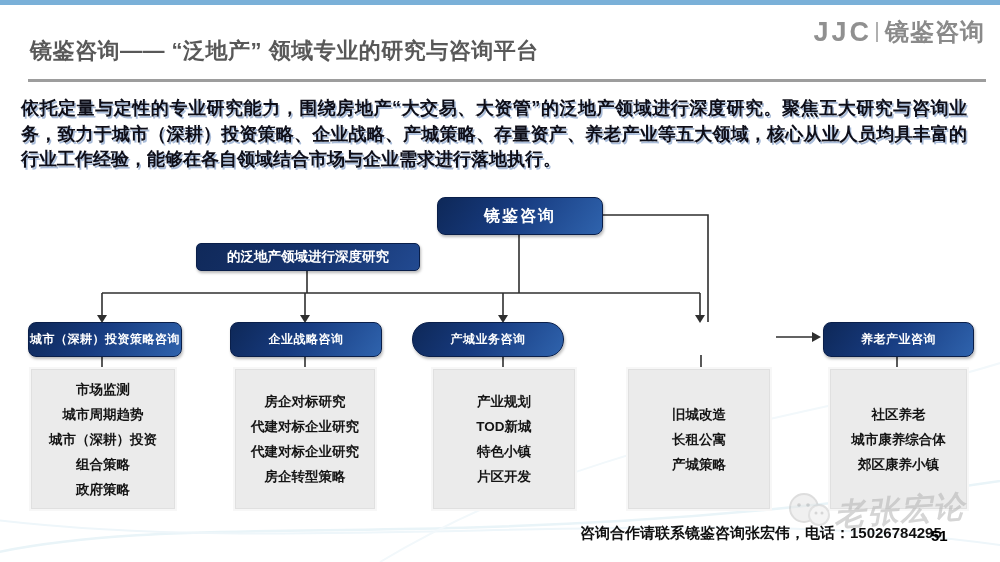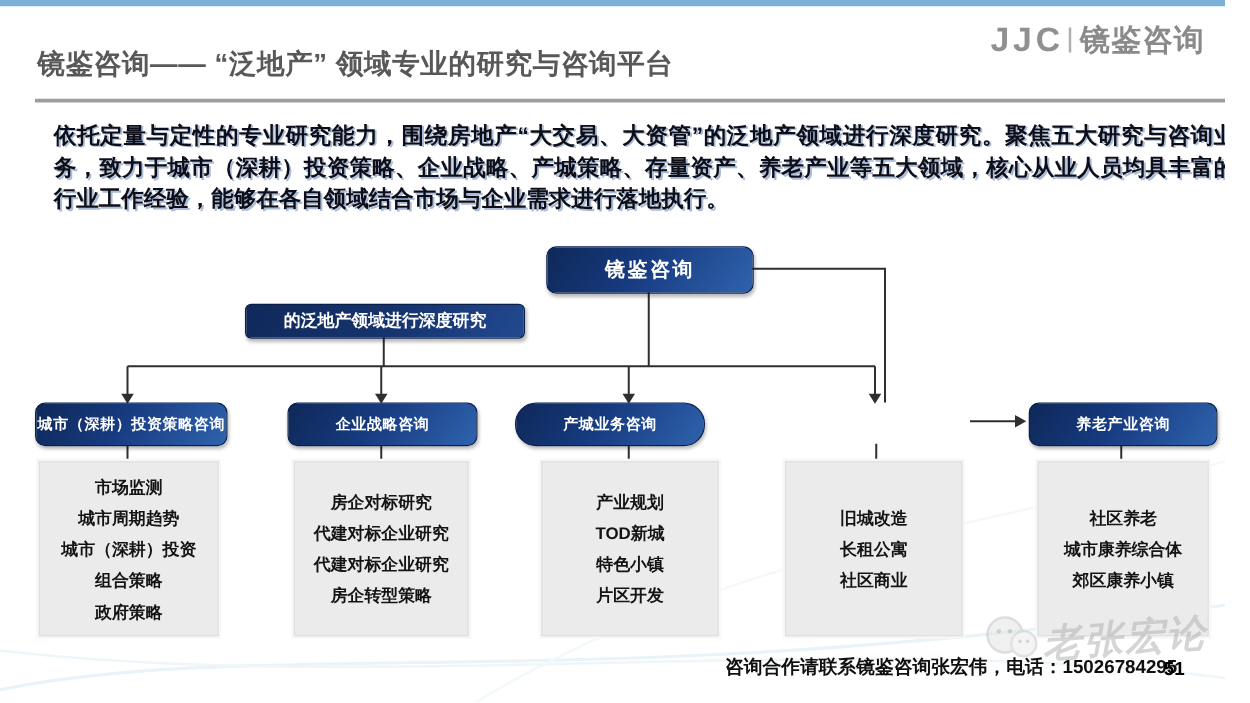--- a/index.html
+++ b/index.html
@@ -1,32 +1,33 @@
 <!DOCTYPE html>
 <html><head>
 <meta charset="utf-8">
 <style>
   html,body{margin:0;padding:0;background:#fff;}
   .slide{
     position:relative;width:980px;height:562px;background:#ffffff;overflow:hidden;
     font-family:"Liberation Sans","DejaVu Sans",sans-serif;
+    padding-left:21px;
   }
   .topbar{position:absolute;left:0;top:0;width:1000px;height:5px;background:#7ab0d8;}
   .swoosh{position:absolute;left:0;top:0;pointer-events:none;}
   .title{
     position:absolute;left:30px;top:36px;width:760px;
     font-size:22px;font-weight:bold;color:#585858;letter-spacing:0.5px;white-space:nowrap;
   }
   .logo{position:absolute;right:16px;top:16px;color:#8a8a8a;display:flex;align-items:center;margin-left:47px;}
   .logo-jjc{font-size:27px;font-weight:800;letter-spacing:3px;color:#909090;}
   .logo-sep{display:inline-block;width:2px;height:20px;background:#b0b0b0;margin:0 7px 0 4px;}
   .logo-cn{font-size:24px;font-weight:bold;color:#8a8a8a;letter-spacing:1px;}
   .rule{position:absolute;left:28px;top:79px;width:958px;height:3px;background:#9d9d9d;}
   .intro{
-    position:absolute;left:43px;top:96px;width:946px;margin:0;
+    position:absolute;left:21px;top:96px;width:946px;margin:0;
     font-size:18px;font-weight:bold;line-height:1.42;color:#0e0e18;
     text-align:justify;text-shadow:1.5px 1.5px 0 #a9bcd9;
   }
   .connectors{position:absolute;left:0;top:0;pointer-events:none;}
   .org-box{
     position:absolute;display:flex;align-items:center;justify-content:center;
     color:#ffffff;font-weight:bold;text-align:center;
     background:linear-gradient(125deg,#0e2858 0%,#173b80 45%,#2f63ad 100%);
     border:1px solid #0a1f4a;border-radius:8px;
     box-shadow:1px 2px 3px rgba(0,0,0,0.28);
@@ -145,21 +146,21 @@
   <div class="list-box list-3">
     <div>产业规划</div>
     <div>TOD新城</div>
     <div>特色小镇</div>
     <div>片区开发</div>
   </div>
 
   <div class="list-box list-4">
     <div>旧城改造</div>
     <div>长租公寓</div>
-    <div>社区商业</div>
+    <div>产城策略</div>
   </div>
 
   <div class="list-box list-5">
     <div>社区养老</div>
     <div>城市康养综合体</div>
     <div>郊区康养小镇</div>
   </div>
 
   <div class="contact">
     <span>咨询合作请联系镜鉴咨询张宏伟，电话：</span><span>15026784295</span>

